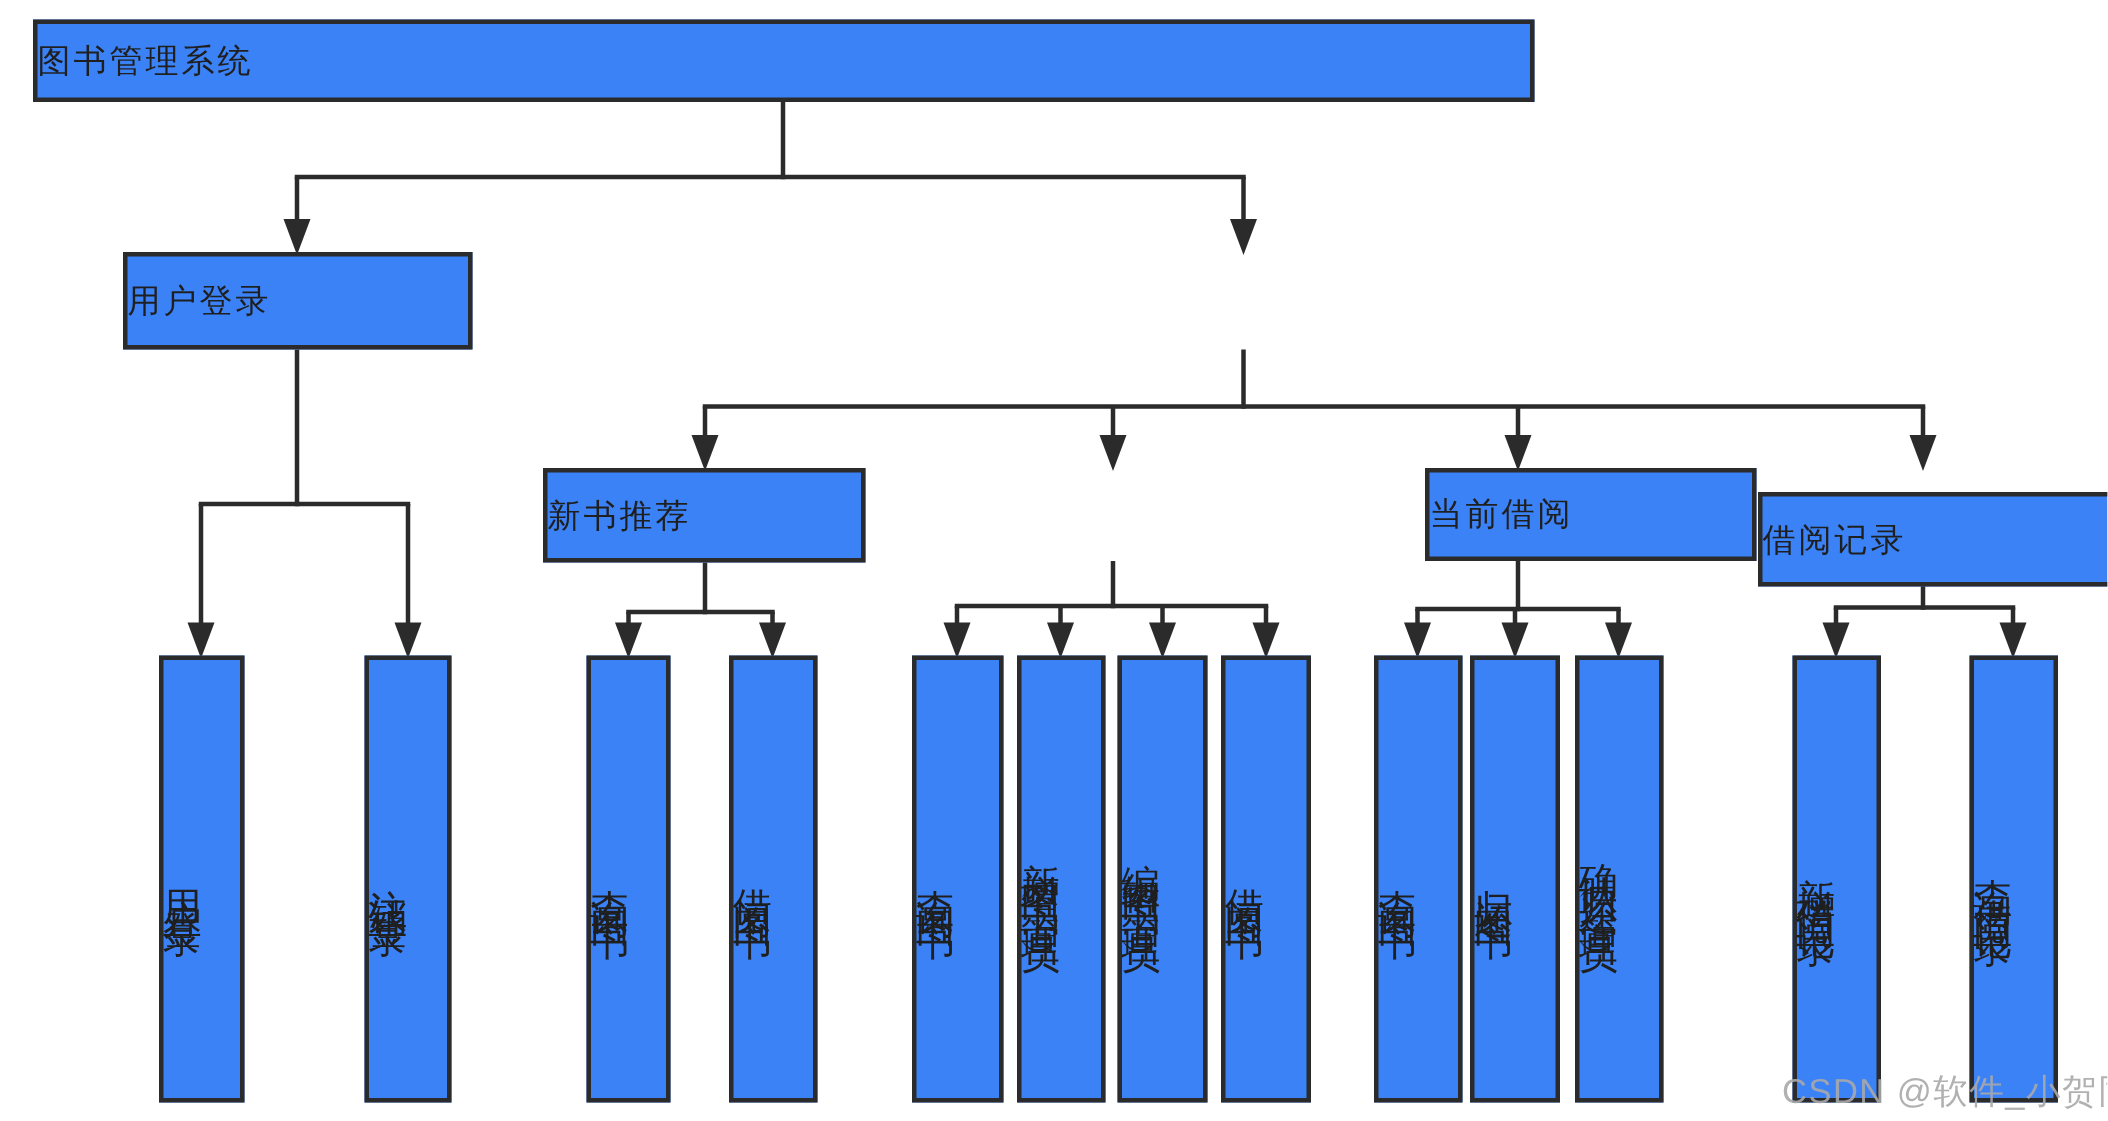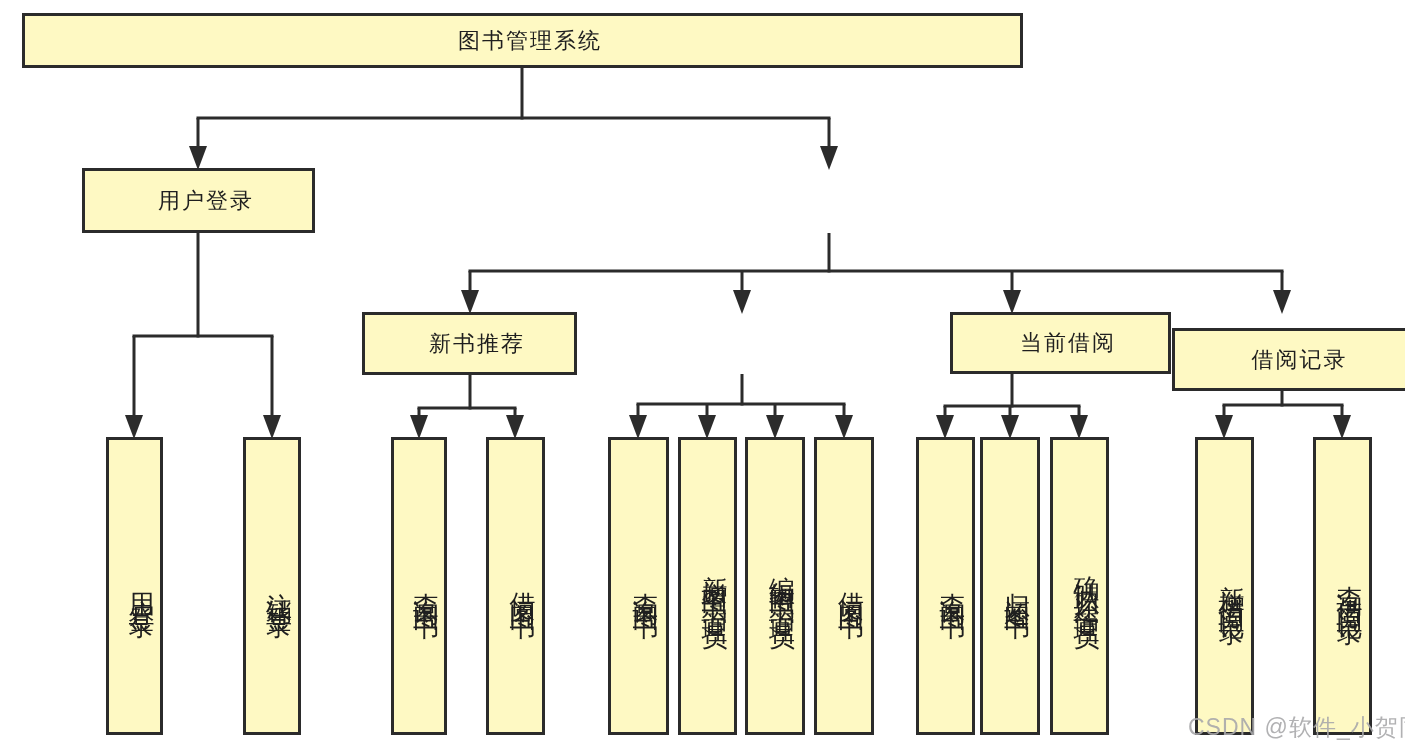--- a/index.html
+++ b/index.html
@@ -18,28 +18,26 @@
   .connector-layer {
     position: absolute;
     left: 0; top: 0;
     width: 1405px;
     height: 747px;
     z-index: 1;
   }
   .node {
     position: absolute;
     box-sizing: border-box;
-    background: #fef9c3;
+    background: #3b82f6;
     border: 3px solid #2b2b2b;
     display: flex;
     align-items: center;
-    justify-content: center;
     z-index: 2;
     color: #1f1f1f;
-    padding-left: 15px;
   }
   .hnode {
     font-size: 22px;
     letter-spacing: 2px;
     white-space: nowrap;
   }
   .vnode .vtext {
     writing-mode: vertical-rl;
     text-orientation: mixed;
     font-size: 26px;

